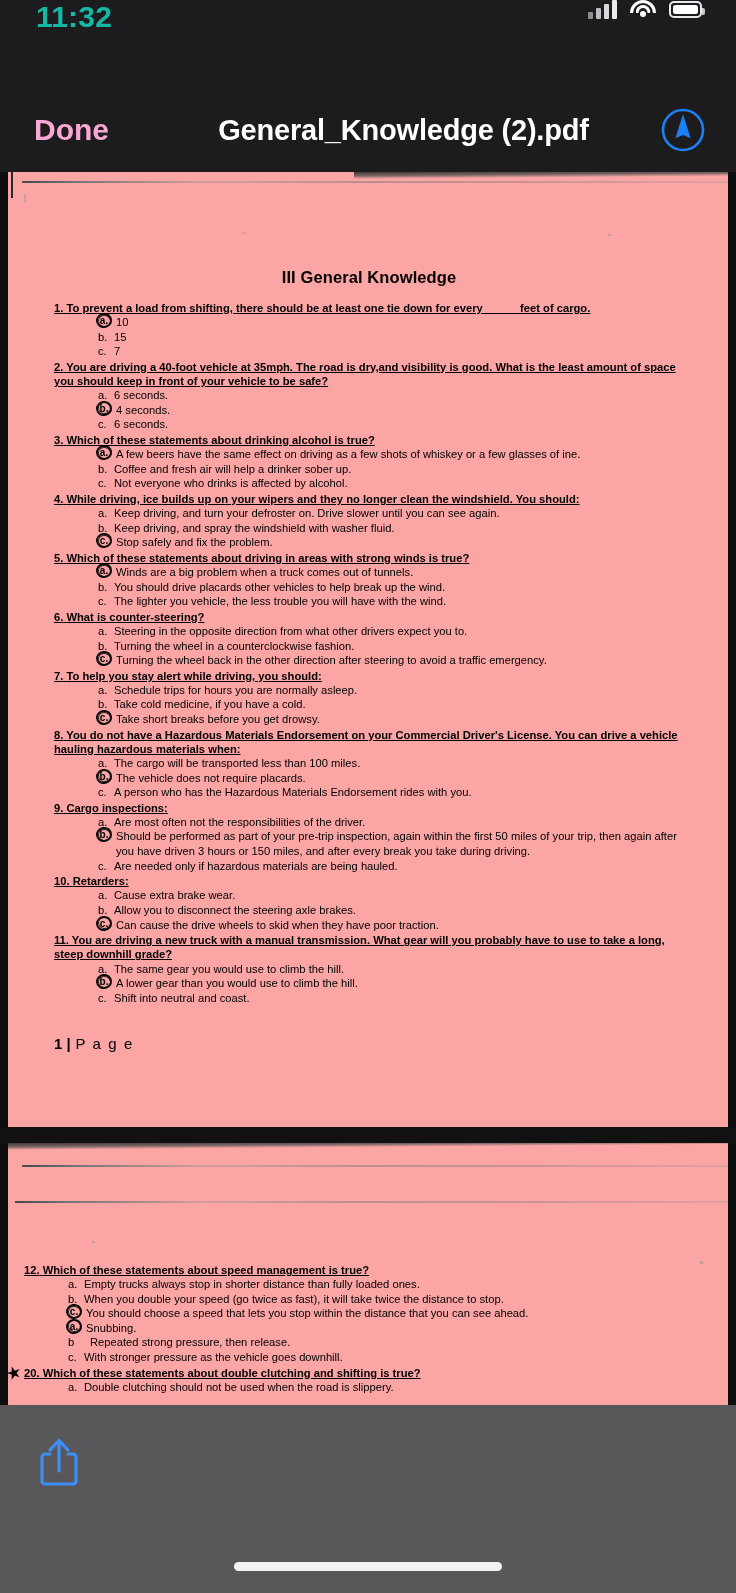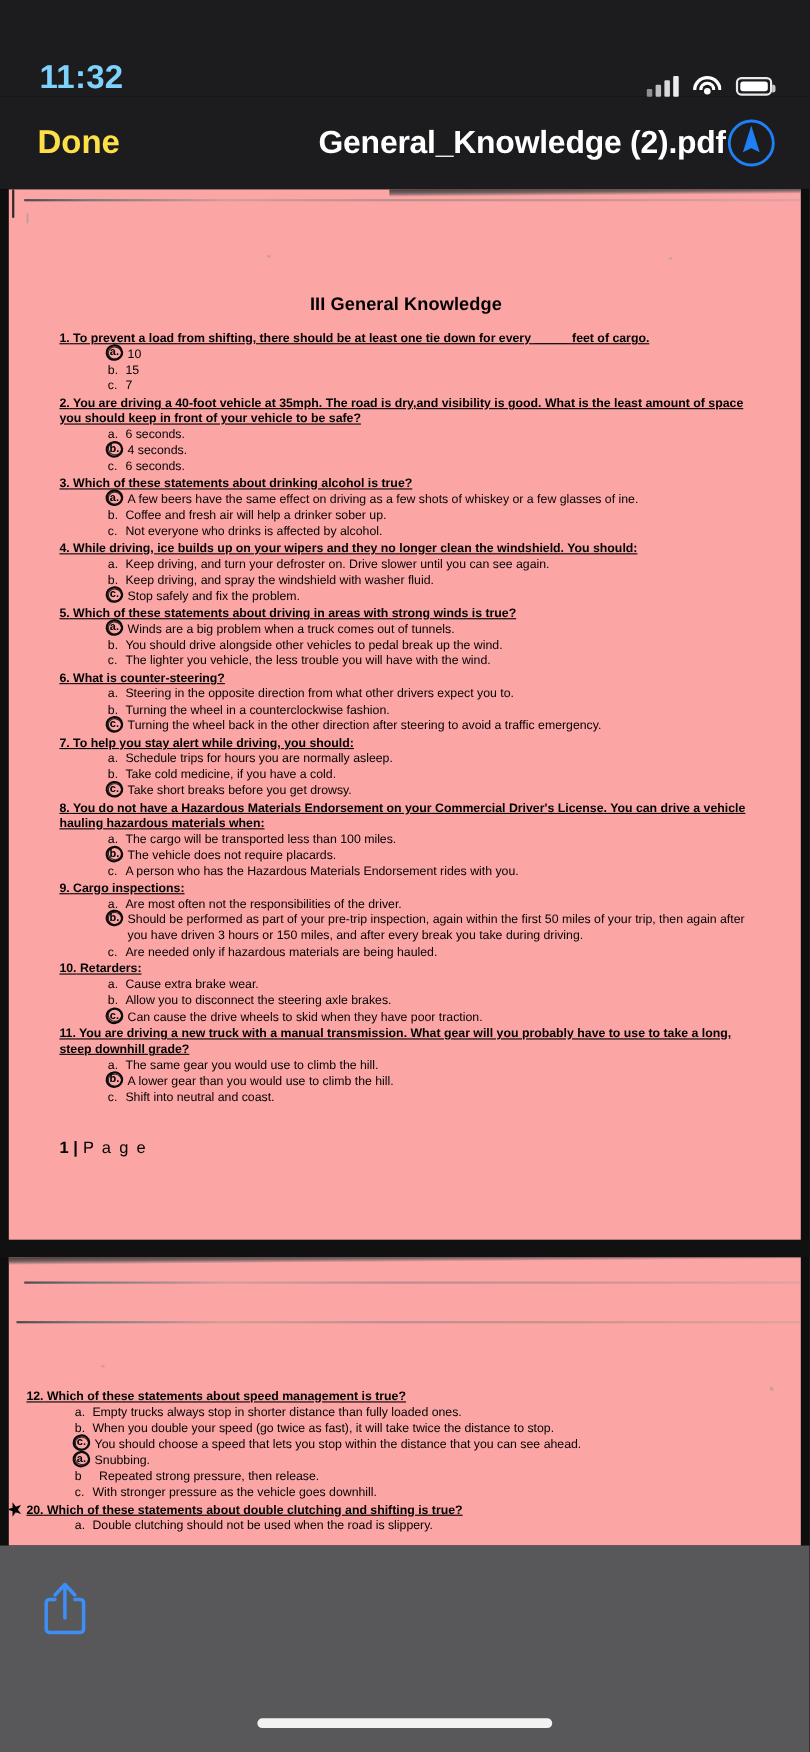--- a/index.html
+++ b/index.html
@@ -6,22 +6,22 @@
   html,body { width:736px; height:1593px; background:#000; }
   body {
     font-family:"Liberation Sans", sans-serif;
     -webkit-font-smoothing:antialiased;
     overflow:hidden;
     position:relative;
   }
 
   
   .statusbar{
-    height:88px; background:#1c1c1e; color:#7dd3fc;
-    display:flex; align-items:flex-end; justify-content:space-between;
+    height:88px; background:#1c1c1e; color:#14b8a6;
+    display:flex; align-items:flex-start; justify-content:space-between;
     padding:0 34px 0 36px;
   }
   .clock{ font-size:30px; font-weight:600; letter-spacing:.2px; }
   .status-right{ display:flex; align-items:center; gap:13px; }
   .bars{ display:flex; align-items:flex-end; gap:3px; height:18px; }
   .bars i{ display:block; width:5px; background:#fff; border-radius:1px; }
   .bars i:nth-child(1){ height:7px;  background:#8e8e93; }
   .bars i:nth-child(2){ height:11px; background:#bdbdc2; }
   .bars i:nth-child(3){ height:15px; background:#d9d9dd; }
   .bars i:nth-child(4){ height:19px; background:#ececee; }
@@ -37,24 +37,24 @@
   .battery::after{ content:""; position:absolute; right:-5px; top:5px;
     width:3px; height:7px; background:#c9c9ce; border-radius:0 2px 2px 0; }
   .battery b{ position:absolute; left:2px; top:2px; bottom:2px; right:2px;
     background:#fff; border-radius:2.5px; display:block; }
 
   
   .navbar{
     height:84px; background:#1c1c1e;
     display:flex; align-items:center; padding:0 30px 0 34px;
   }
-  .done-btn{ color:#fde047; font-size:30px; font-weight:600; cursor:pointer; }
+  .done-btn{ color:#f9a8d4; font-size:30px; font-weight:600; cursor:pointer; }
   .doc-title{
     flex:1; color:#fff; font-size:29px; font-weight:600;
-    text-align:right; padding-left:38px; letter-spacing:-.2px;
+    text-align:center; padding-left:38px; letter-spacing:-.2px;
     white-space:nowrap; overflow:hidden;
   }
   .markup-btn{ width:46px; height:46px; flex:0 0 auto; cursor:pointer; }
 
   
   .viewer{
     position:absolute; top:172px; left:0; right:0; bottom:188px;
     background:#0e0e0e; overflow:hidden;
   }
   .pdf-page{
@@ -282,21 +282,21 @@
       </div>
       <ul class="opts">
         <li class="opt marked">
           <span class="circ">
               <em>a.</em>
             </span>
           <span>Winds are a big problem when a truck comes out of tunnels.</span>
         </li>
         <li class="opt">
           <span class="ltr">b.</span>
-          <span>You should drive alongside other vehicles to pedal break up the wind.</span>
+          <span>You should drive placards other vehicles to help break up the wind.</span>
         </li>
         <li class="opt">
           <span class="ltr">c.</span>
           <span>The lighter you vehicle, the less trouble you will have with the wind.</span>
         </li>
       </ul>
 
       <div class="q">
         <span>6.</span>
         <span>What is counter-steering?</span>

